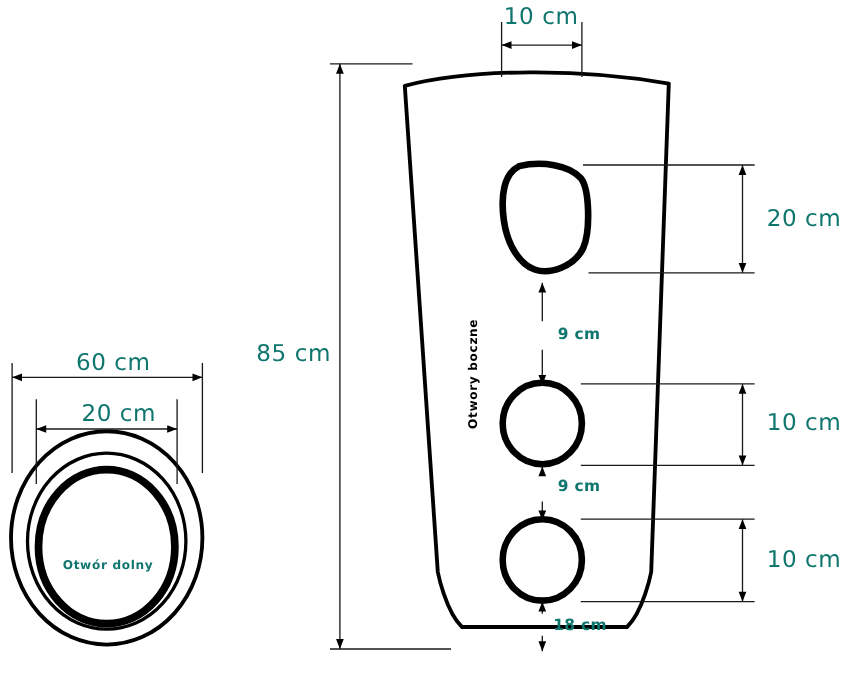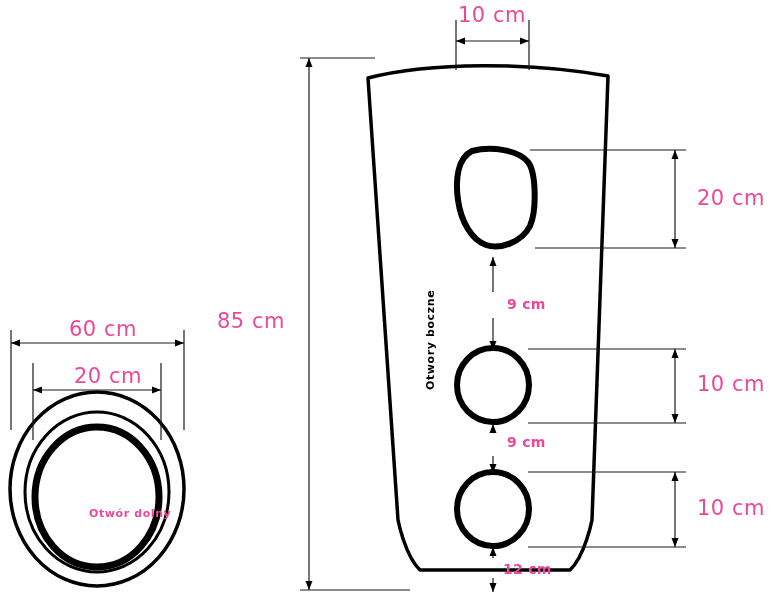--- a/index.html
+++ b/index.html
@@ -16,21 +16,21 @@
     overflow: hidden;
   }
   #diagram-svg {
     position: absolute;
     left: 0;
     top: 0;
   }
   .dim-label {
     position: absolute;
     font-family: "DejaVu Sans", sans-serif;
-    color: #ec4899;
+    color: #0f766e;
     white-space: nowrap;
     font-weight: 400;
   }
   .dim-large { font-size: 21px; letter-spacing: 0.5px; }
   .dim-small { font-size: 14px; letter-spacing: 0.3px; font-weight: bold; }
   .dim-tiny  { font-size: 11px; font-weight: bold; letter-spacing: 0.6px; }
   .vert-label {
     position: absolute;
     font-family: "DejaVu Sans", sans-serif;
     font-size: 11px;
@@ -152,35 +152,35 @@
       <line x1="493" y1="547" x2="493" y2="558"></line>
       <line x1="493" y1="578" x2="493" y2="592"></line>
       <path d="M493,547 L489.5,556 L496.5,556 Z" fill="#000000" stroke="none"></path>
       <path d="M493,592 L489.5,583 L496.5,583 Z" fill="#000000" stroke="none"></path>
     </g>
 
   </svg>
 
   <div class="dim-label dim-large" style="left:458px; top:3px;">10 cm</div>
 
-  <div class="dim-label dim-large" style="left:217px; top:309px;text-align:right;">85 cm</div>
+  <div class="dim-label dim-large" style="left:233px; top:309px;text-align:right;">85 cm</div>
 
   <div class="dim-label dim-large" style="left:697px; top:186px;">20 cm</div>
 
   <div class="dim-label dim-large" style="left:697px; top:372px;">10 cm</div>
 
   <div class="dim-label dim-large" style="left:697px; top:496px;">10 cm</div>
 
   <div class="dim-label dim-small" style="left:507px; top:296px;">9 cm</div>
 
   <div class="dim-label dim-small" style="left:507px; top:434px;">9 cm</div>
 
-  <div class="dim-label dim-small" style="left:503px; top:561px;">12 cm</div>
+  <div class="dim-label dim-small" style="left:503px; top:561px;">18 cm</div>
 
   <div class="dim-label dim-large" style="left:69px; top:317px;">60 cm</div>
 
   <div class="dim-label dim-large" style="left:74px; top:364px;">20 cm</div>
 
-  <div class="dim-label dim-tiny" style="left:57px; top:507px;margin-left:32px;">Otwór dolny</div>
+  <div class="dim-label dim-tiny" style="left:57px; top:507px;">Otwór dolny</div>
 
   <div class="vert-label" style="left:424px; top:390px;">Otwory boczne</div>
 
 </div>
 
 </body></html>

